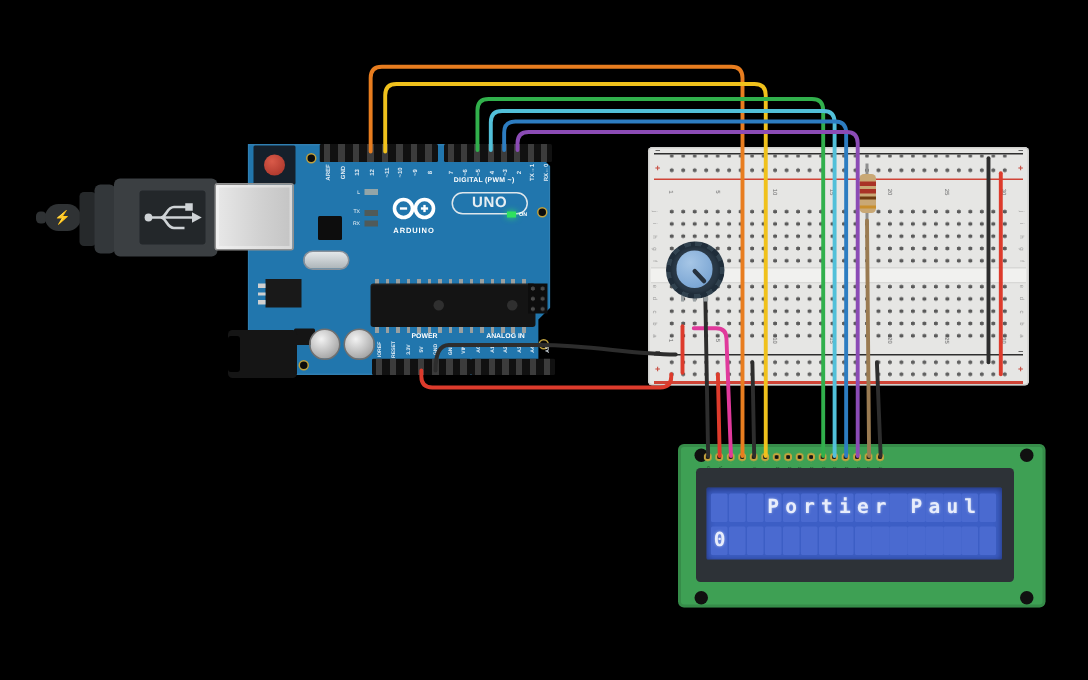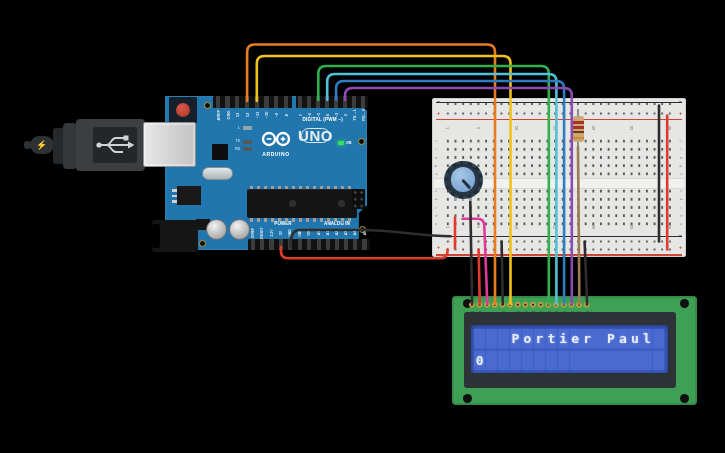--- a/index.html
+++ b/index.html
@@ -93,22 +93,22 @@
   <div class="abs wtext" style="left:307px;top:220.5px;width:60px;text-align:center;font-size:4.6px;font-weight:bold">ANALOG IN</div>
 
   <svg class="abs" style="left:258px;top:129px" width="36" height="20" viewBox="0 0 36 20">
     <circle cx="11" cy="10" r="6" stroke="#fff" stroke-width="2.4" fill="none"></circle>
     <circle cx="25" cy="10" r="6" stroke="#fff" stroke-width="2.4" fill="none"></circle>
     <rect x="8.6" y="9.2" width="4.8" height="1.6" fill="#fff"></rect>
     <rect x="22.6" y="9.2" width="4.8" height="1.6" fill="#fff"></rect>
     <rect x="24.2" y="7.6" width="1.6" height="4.8" fill="#fff"></rect>
   </svg>
   <div class="abs wtext" style="left:254px;top:151px;width:44px;text-align:center;font-size:5px;font-weight:bold;letter-spacing:.6px">ARDUINO</div>
-  <div class="abs" style="left:301px;top:127.5px;width:29px;height:15px;border:1.5px solid #dde6eb;border-radius:8px;box-sizing:border-box;
-              display:flex;align-items:center;justify-content:center;font-size:15px;font-weight:bold;color:#e7eef2;letter-spacing:.5px">UNO</div>
+  <div class="abs" style="left:301px;top:127.5px;width:51px;height:15px;border:1.5px solid #dde6eb;border-radius:8px;box-sizing:border-box;
+              display:flex;align-items:center;justify-content:center;font-size:10px;font-weight:bold;color:#e7eef2;letter-spacing:.5px">UNO</div>
 
   <div class="abs wtext" style="left:228px;top:125.5px;width:12px;text-align:right;font-size:3.4px">L</div>
   <div class="abs" style="left:243px;top:126px;width:9px;height:4px;background:#93a5a8"></div>
   <div class="abs wtext" style="left:228px;top:139px;width:12px;text-align:right;font-size:3.4px">TX</div>
   <div class="abs" style="left:243px;top:139.5px;width:9px;height:4px;background:#505a59"></div>
   <div class="abs wtext" style="left:228px;top:146.5px;width:12px;text-align:right;font-size:3.4px">RX</div>
   <div class="abs" style="left:243px;top:147px;width:9px;height:4px;background:#505a59"></div>
   <div class="abs" style="left:337.5px;top:140.5px;width:6.5px;height:4.5px;background:#2fe25e;box-shadow:0 0 4px #2fe25e"></div>
   <div class="abs wtext" style="left:346px;top:140.5px;font-size:3.6px;font-weight:bold">ON</div>
 

